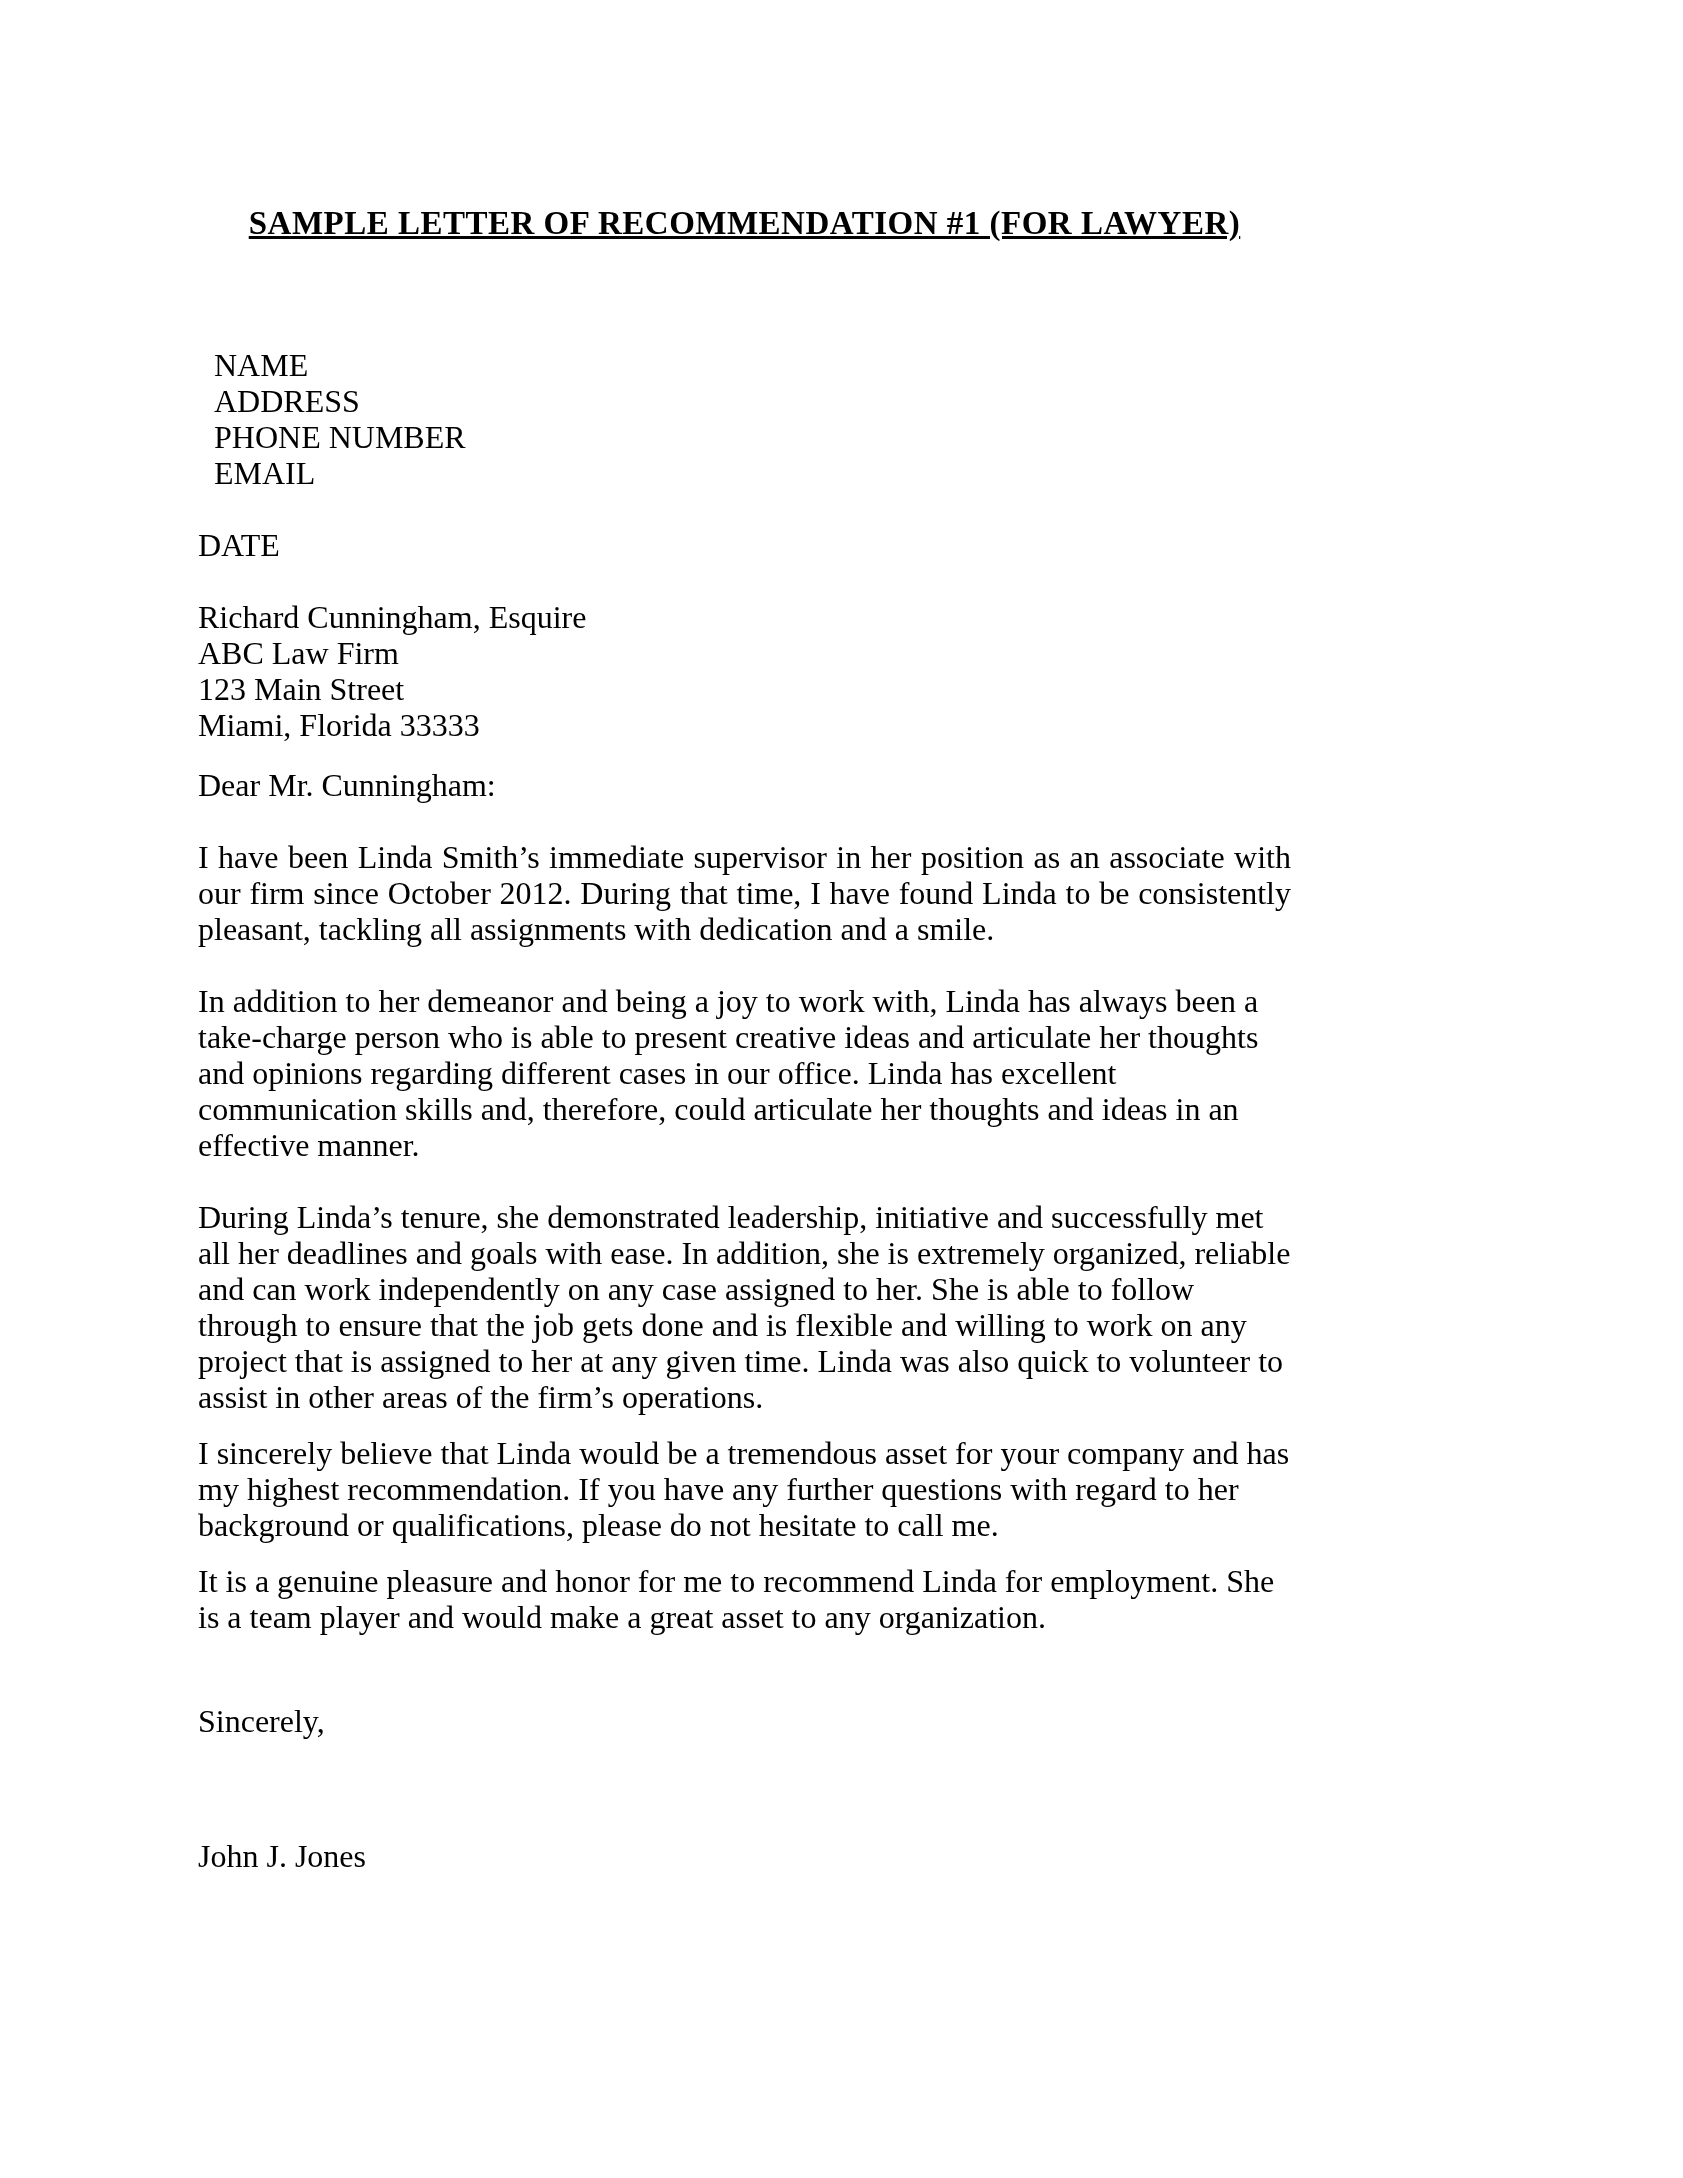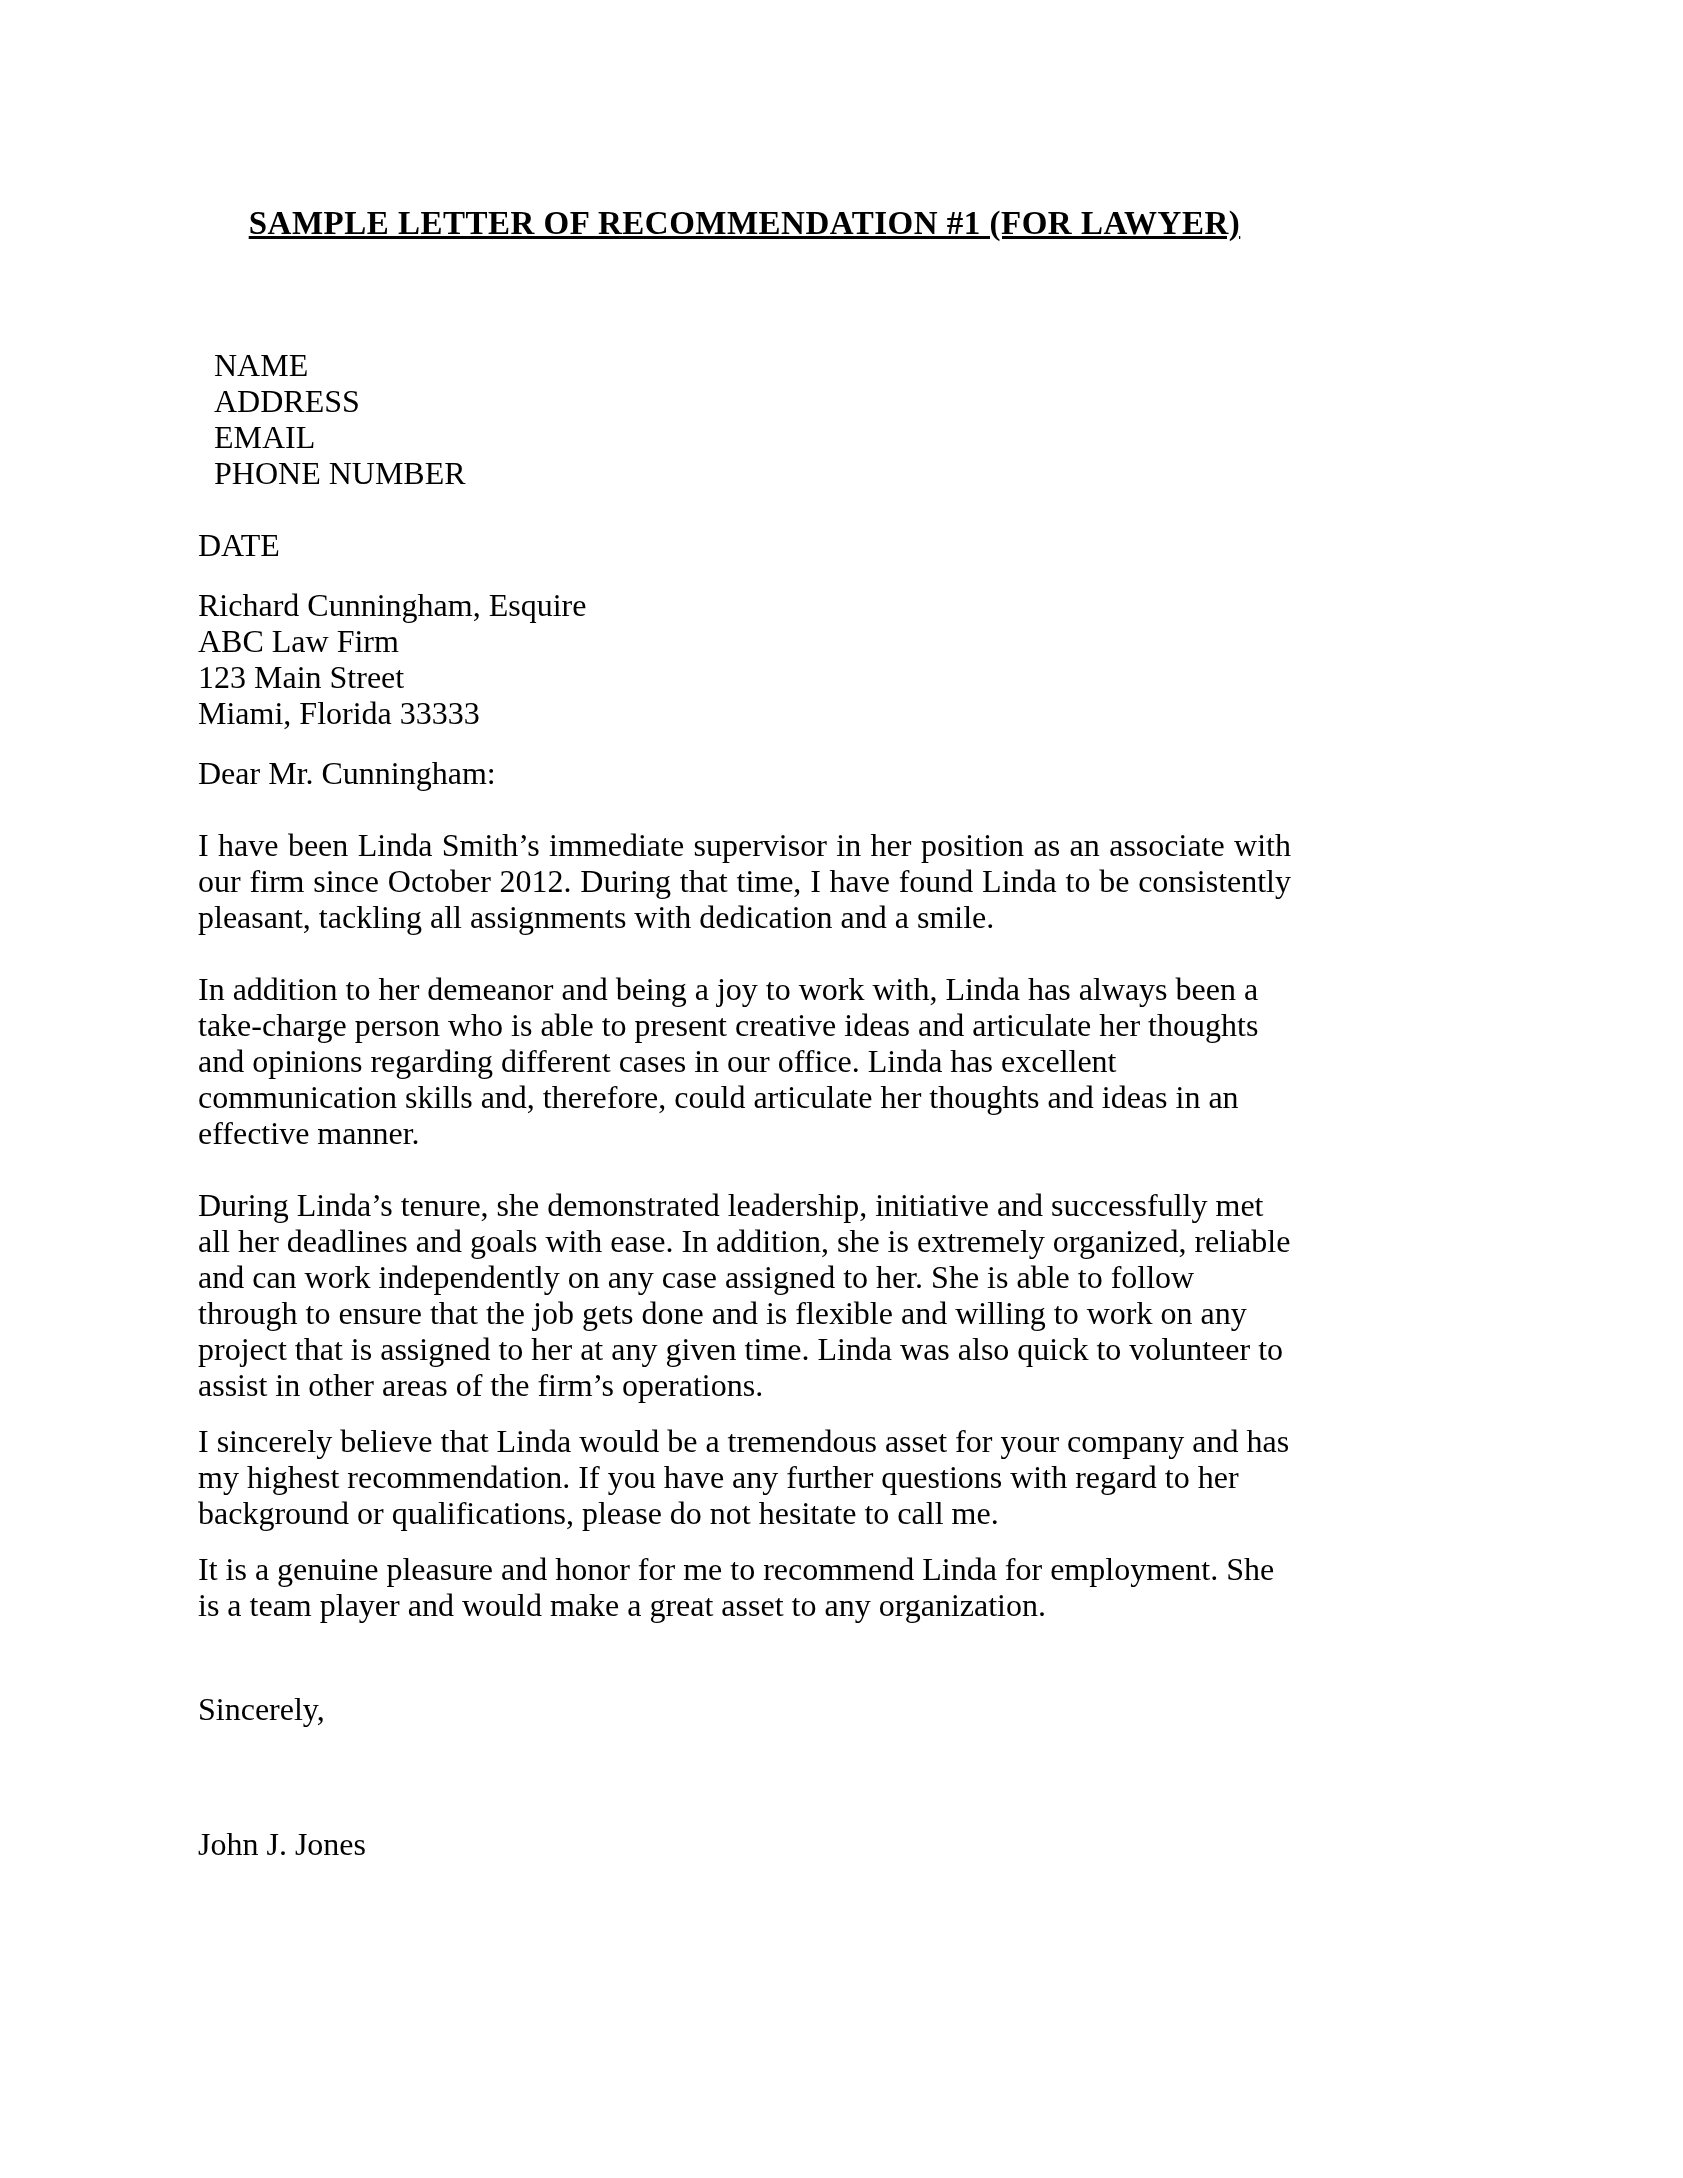--- a/index.html
+++ b/index.html
@@ -24,40 +24,40 @@
     text-decoration: underline;
     text-align: center;
     letter-spacing: 0.5px;
   }
   .body-text {
     font-size: 32px;
     line-height: 36px;
   }
   .sender-block   { margin-top: 104px; margin-left: 16px; }
   .date-line      { margin-top: 36px; }
-  .recipient-block{ margin-top: 24px; }
+  .recipient-block{ margin-top: 36px; }
   .salutation     { margin-top: 24px; }
   .para           { margin-top: 36px; text-align: left; }
   .para.justified { text-align: justify; }
   .para.gap-lg    { margin-top: 20px; }
   .closing        { margin-top: 68px; }
   .signature      { margin-top: 99px; }
 </style>
 </head>
 <body>
 
 <div class="page">
 
   <div class="title">SAMPLE LETTER OF RECOMMENDATION #1 (FOR LAWYER)</div>
 
   <div class="sender-block body-text">
     <div>NAME</div>
     <div>ADDRESS</div>
+    <div>PHONE NUMBER</div>
     <div>EMAIL</div>
-    <div>PHONE NUMBER</div>
   </div>
 
   <div class="date-line body-text">DATE</div>
 
   <div class="recipient-block body-text">
     <div>Richard Cunningham, Esquire</div>
     <div>ABC Law Firm</div>
     <div>123 Main Street</div>
     <div>Miami, Florida 33333</div>
   </div>

